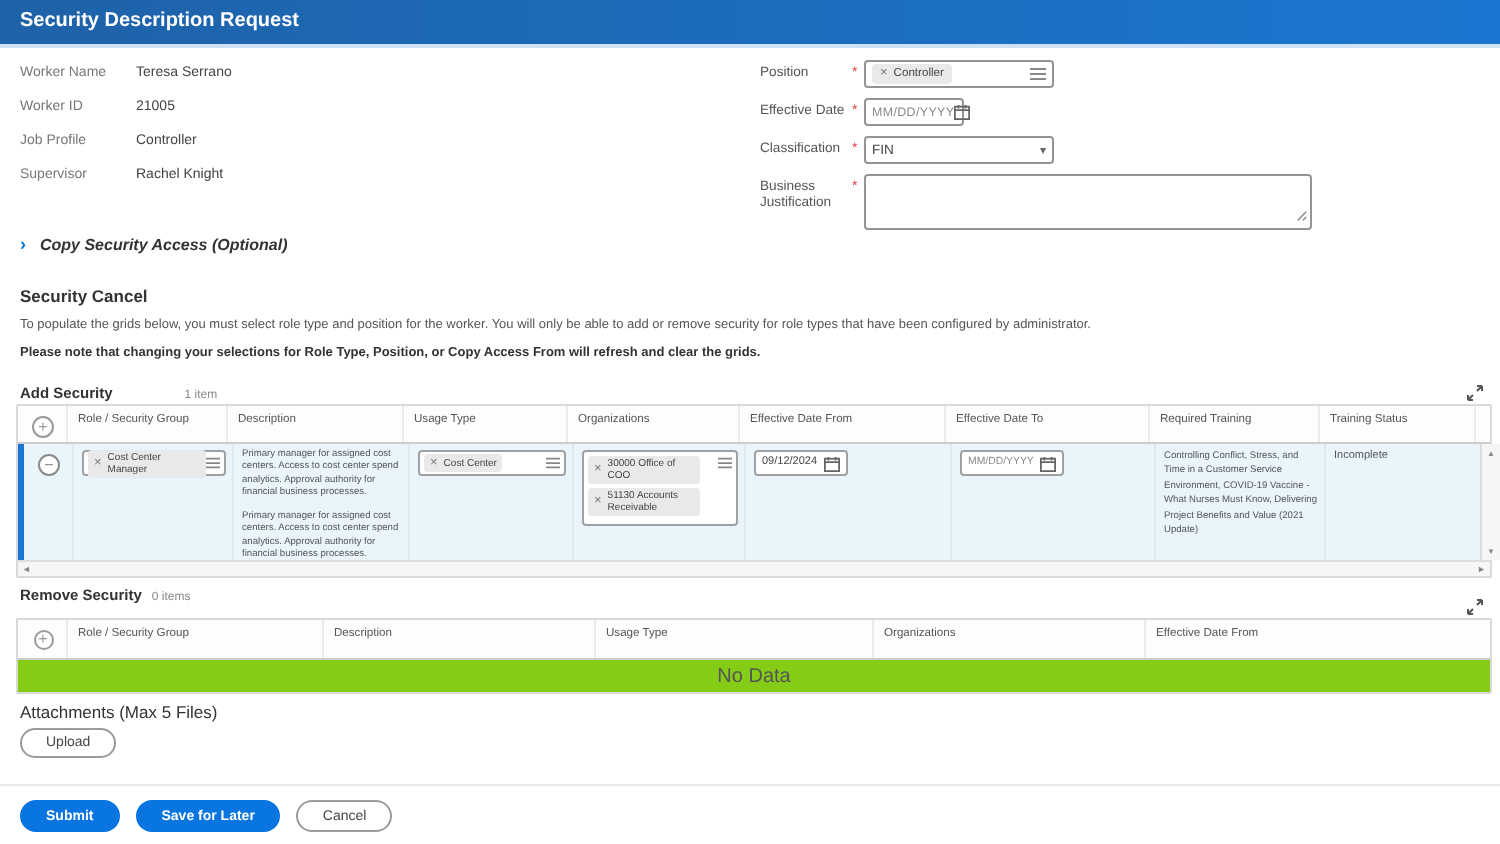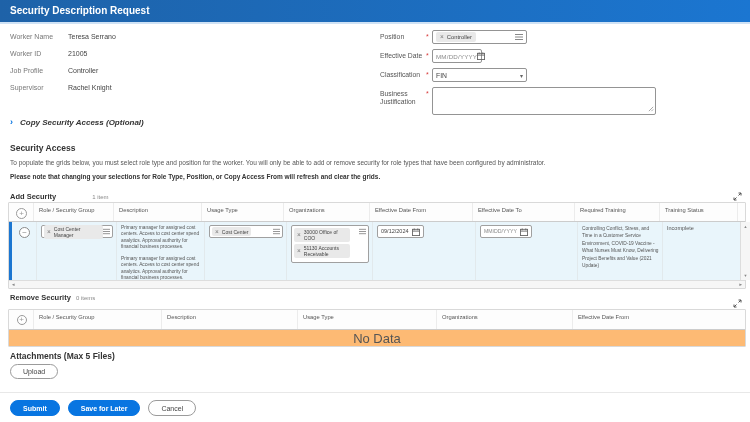--- a/index.html
+++ b/index.html
@@ -79,24 +79,24 @@
   .rt-text { font-size:4.8px; color:#555; }
   .ts-text { font-size:5.5px; color:#555; }
 
   .vscroll { background:#f6f6f6; border-left:1px solid #ddd; position:relative; }
   .vs-arrow { position:absolute; left:0; width:100%; text-align:center; font-size:4px; color:#888; }
   .hscroll { height:8px; background:#f6f6f6; border-top:1px solid #ddd; position:relative; }
   .hs-left { position:absolute; left:2px; top:1px; font-size:4.5px; color:#888; }
   .hs-right { position:absolute; right:2px; top:1px; font-size:4.5px; color:#888; }
 
   .nodata-row { height:16px; display:flex; align-items:center; justify-content:center;
-    font-size:13px; color:#555; background:#fdba74; }
-
-  
-  .att-heading { position:absolute; left:10px; top:351px; font-weight:bold; color:#333; font-size:8.5px; }
+    font-size:10px; color:#555; background:#84cc16; }
+
+  
+  .att-heading { position:absolute; left:10px; top:351px; font-weight:normal; color:#333; font-size:8.5px; }
   .btn { border-radius:9px; font-size:7px; display:inline-flex; align-items:center; justify-content:center;
     cursor:pointer; height:16px; padding:0 12px; }
   .btn-outline { border:1px solid #9b9b9b; background:#fff; color:#444; }
   .btn-primary { background:#0875e1; border:1px solid #0875e1; color:#fff; font-weight:bold; }
   .upload-btn { position:absolute; left:10px; top:364px; height:15px; }
   .footer-divider { position:absolute; left:0; top:392px; width:750px; height:1px; background:#e8e8e8; }
   .footer { position:absolute; left:10px; top:400px; display:flex; gap:8px; }
 </style>
 </head>
 <body>
@@ -181,21 +181,21 @@
         </span>
       </div>
     </div>
   </div>
 
   <div class="copy-section">
     <span class="chev">›</span>
     <span class="copy-label">Copy Security Access (Optional)</span>
   </div>
 
-  <div class="sa-heading">Security Access</div>
+  <div class="sa-heading">Security Cancel</div>
   <div class="sa-instructions">To populate the grids below, you must select role type and position for the worker. You will only be able to add or remove security for role types that have been configured by administrator.</div>
   <div class="sa-note">Please note that changing your selections for Role Type, Position, or Copy Access From will refresh and clear the grids.</div>
 
   <div class="grid-label" style="top:192px;gap:36px;">
     <span class="grid-title">Add Security</span>
     <span class="grid-count">1 item</span>
   </div>
   <span class="expand-btn" style="left:733px; top:192px;">
     <svg width="9" height="9" viewBox="0 0 9 9">
         <path d="M5.5 3.5L8 1M8 1v2.5M8 1H5.5M3.5 5.5L1 8M1 8V5.5M1 8h2.5" stroke="#555" fill="none"></path>

